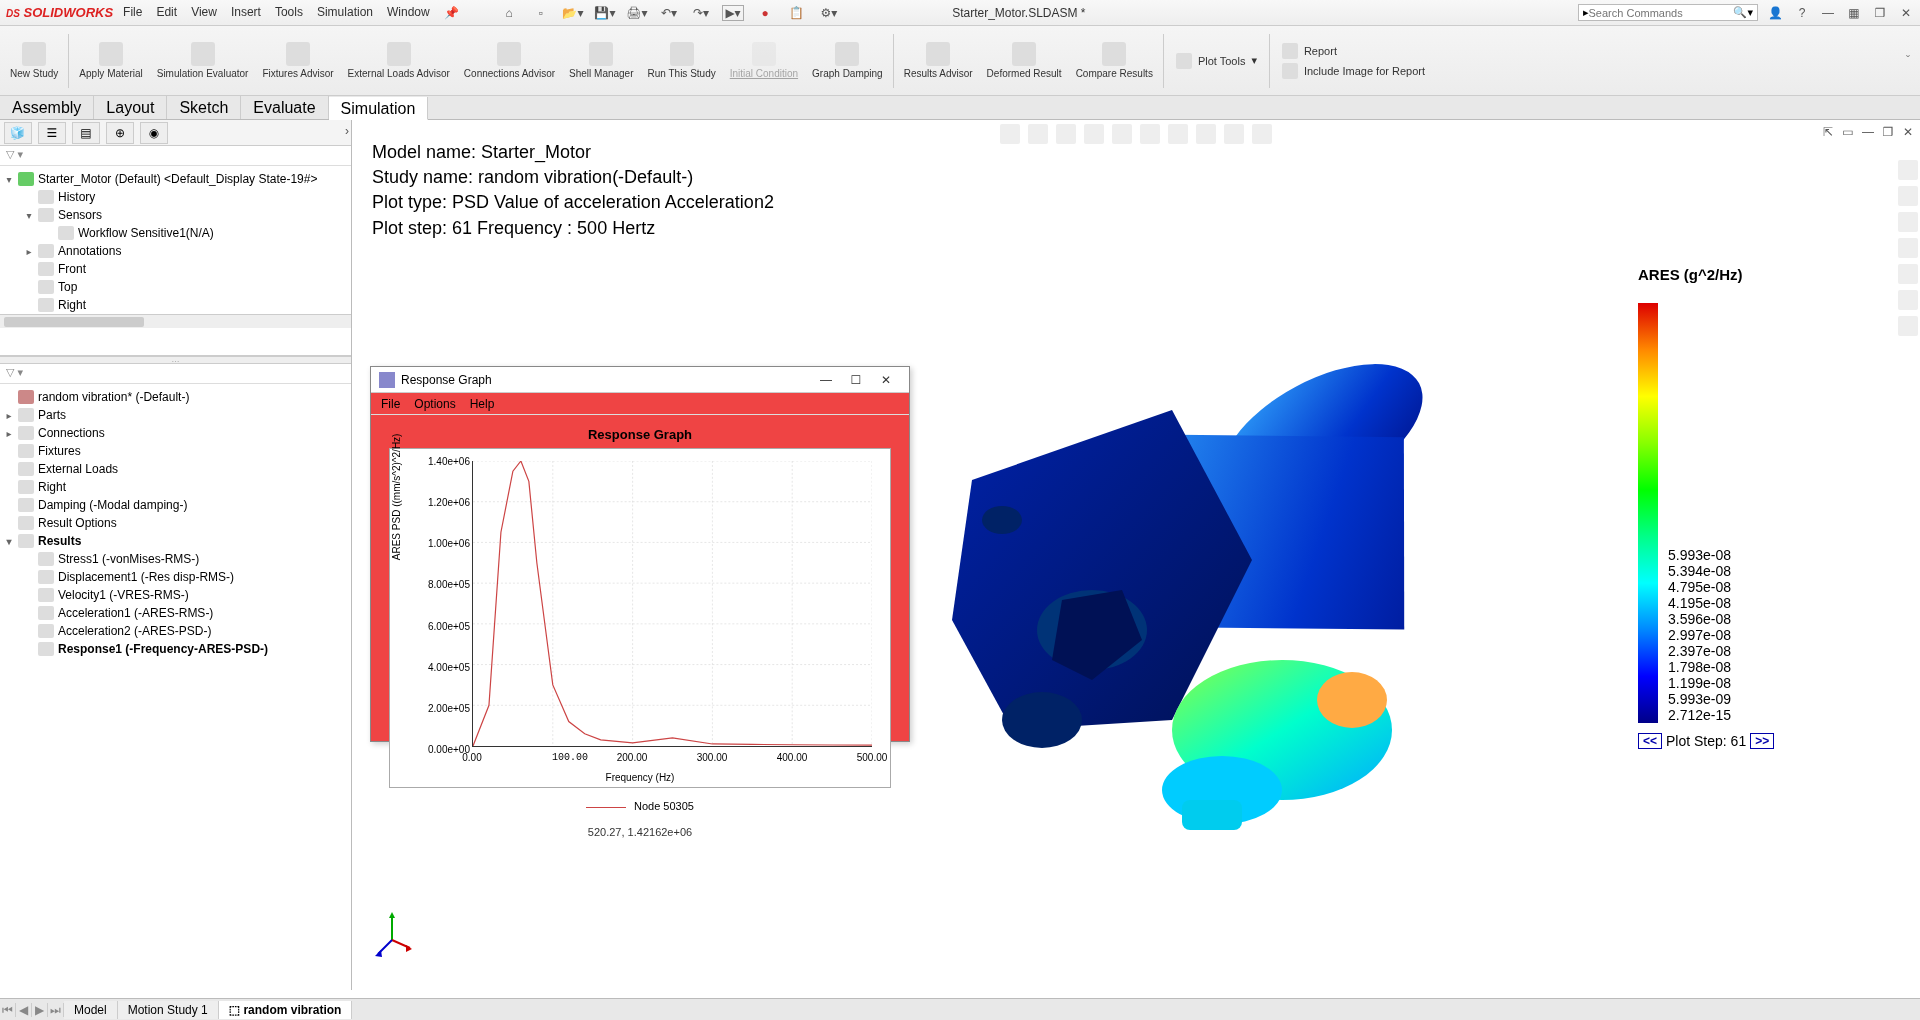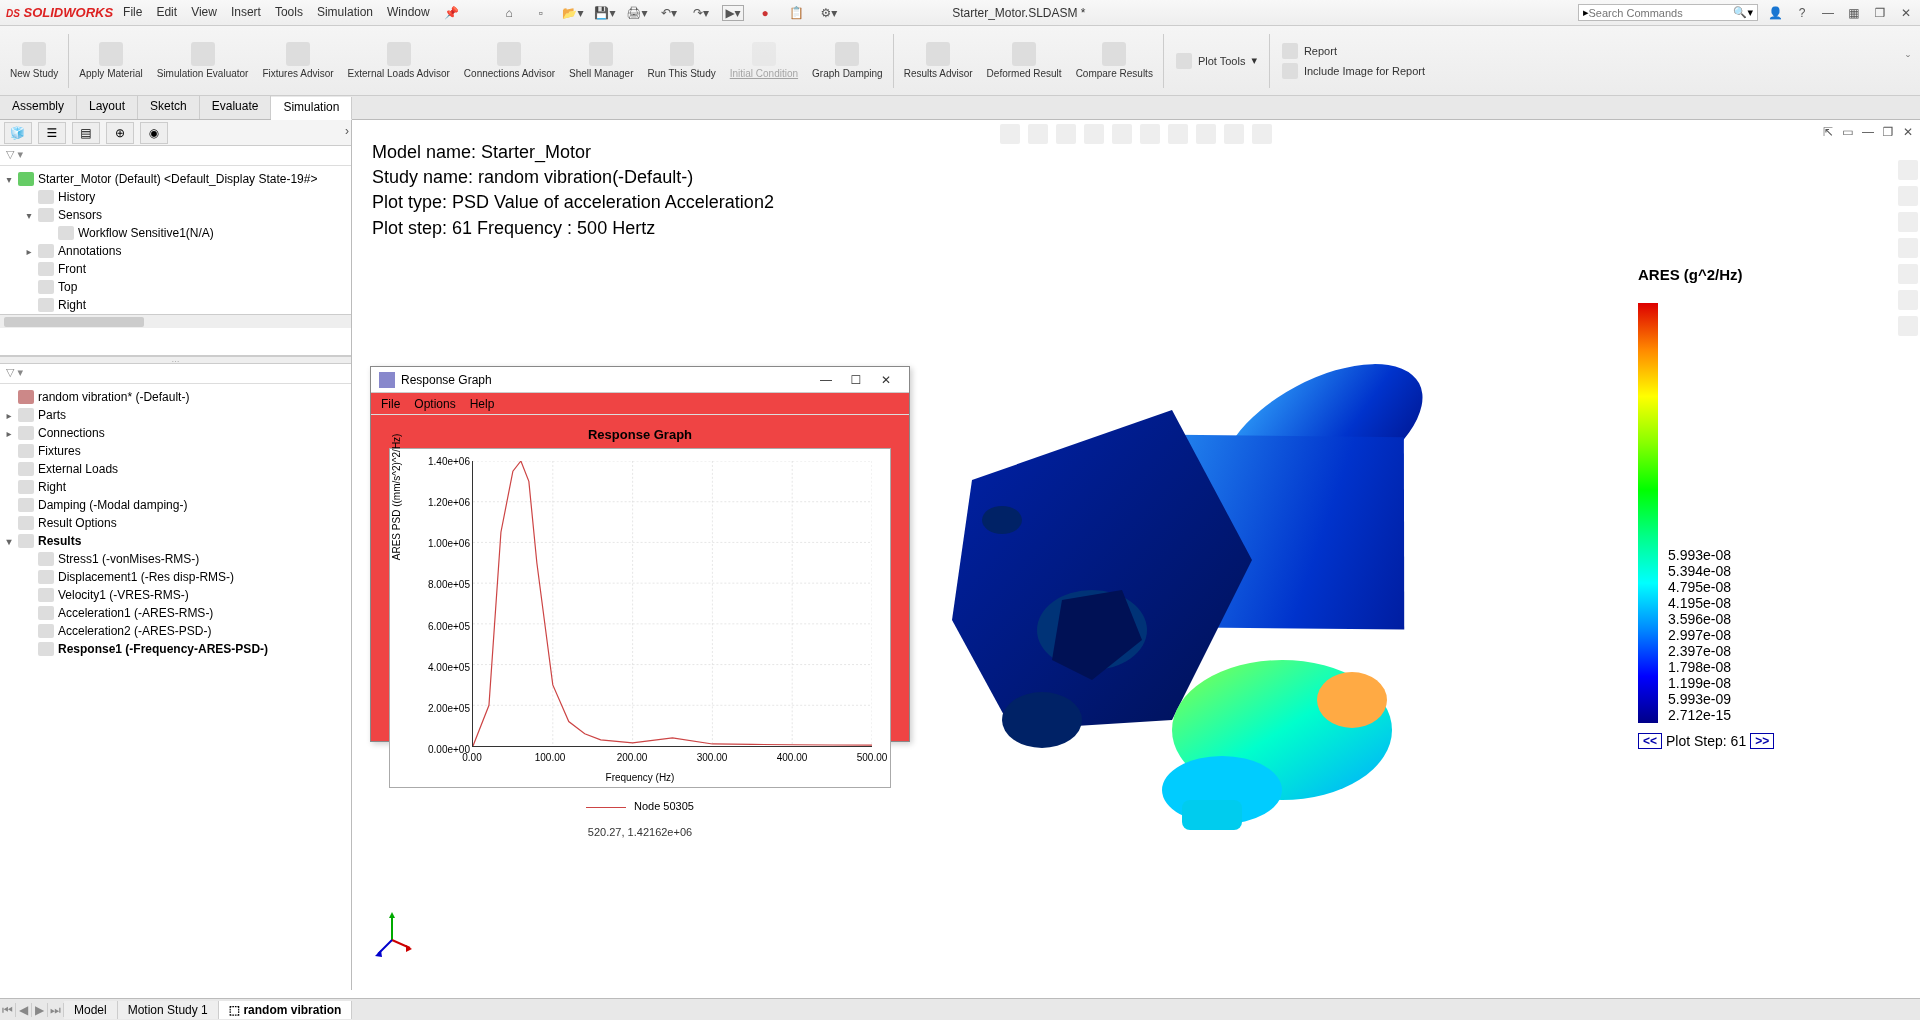--- a/index.html
+++ b/index.html
@@ -27,21 +27,21 @@
 .rbtn .ric { width: 24px; height: 24px; margin-bottom: 2px; background: #ddd; border-radius: 3px; }
 .rbtn.disabled { opacity: 0.4; text-decoration: underline; }
 .rsep { width: 1px; height: 54px; background: #ccc; margin: 0 2px; }
 .rside { position: absolute; right: 10px; top: 50%; transform: translateY(-50%); color: #888; }
 .rgroup { display: flex; flex-direction: column; gap: 4px; padding: 4px 8px; }
 .rgroup .line { display: flex; align-items: center; gap: 6px; font-size: 11px; color: #333; }
 .rgroup .line .sic { width: 16px; height: 16px; background: #ddd; border-radius: 2px; }
 
 
 .tabs { height: 24px; background: #e8e8e8; border-bottom: 1px solid #bbb; display: flex; }
-.tab { padding: 3px 12px; font-size: 12px; border-right: 1px solid #ccc; background: #e8e8e8; cursor: default; }
+.tab { padding: 3px 12px; font-size: 16px; border-right: 1px solid #ccc; background: #e8e8e8; cursor: default; }
 .tab.active { background: #fff; border-bottom: 1px solid #fff; position: relative; top: 1px; }
 
 
 .main { display: flex; height: 870px; }
 .leftpanel { width: 352px; background: #fff; border-right: 1px solid #bbb; display: flex; flex-direction: column; position: relative; }
 .lp-tabs { height: 26px; display: flex; align-items: center; gap: 6px; padding: 2px 4px; border-bottom: 1px solid #ccc; background: #f4f4f4; }
 .lp-tabs .lpt { width: 28px; height: 22px; background: #eee; border: 1px solid #ccc; display: flex; align-items: center; justify-content: center; font-size: 12px; }
 .lp-arrow { position: absolute; right: 2px; top: 4px; color: #555; }
 .lp-filter { height: 20px; border-bottom: 1px solid #ddd; padding: 2px 6px; color: #888; font-size: 11px; }
 .tree { flex: 0 0 190px; overflow: auto; font-size: 12px; padding: 4px 0; border-bottom: 1px solid #ccc; position: relative; }
@@ -535,21 +535,21 @@
               <div class="ytick" style="top: 258.857px;">2.00e+05</div>
               <div class="ytick" style="top: 217.714px;">4.00e+05</div>
               <div class="ytick" style="top: 176.571px;">6.00e+05</div>
               <div class="ytick" style="top: 135.429px;">8.00e+05</div>
               <div class="ytick" style="top: 94.2857px;">1.00e+06</div>
               <div class="ytick" style="top: 53.1429px;">1.20e+06</div>
               <div class="ytick" style="top: 12px;">1.40e+06</div>
             </div>
           <div id="xticks">
               <div class="xtick" style="left: 82px; text-align: right;">0.00</div>
-              <div class="xtick" style="left: 160px;">100.00</div>
+              <div class="xtick" style="left: 180px; font-family: Liberation Mono, monospace;">100.00</div>
               <div class="xtick" style="left: 242px;">200.00</div>
               <div class="xtick" style="left: 322px;">300.00</div>
               <div class="xtick" style="left: 402px;">400.00</div>
               <div class="xtick" style="left: 482px;">500.00</div>
             </div>
         </div>
         <div class="legend2">
           <span class="lline"></span><span>Node 50305</span>
         </div>
         <div class="cursor">520.27, 1.42162e+06</div>

